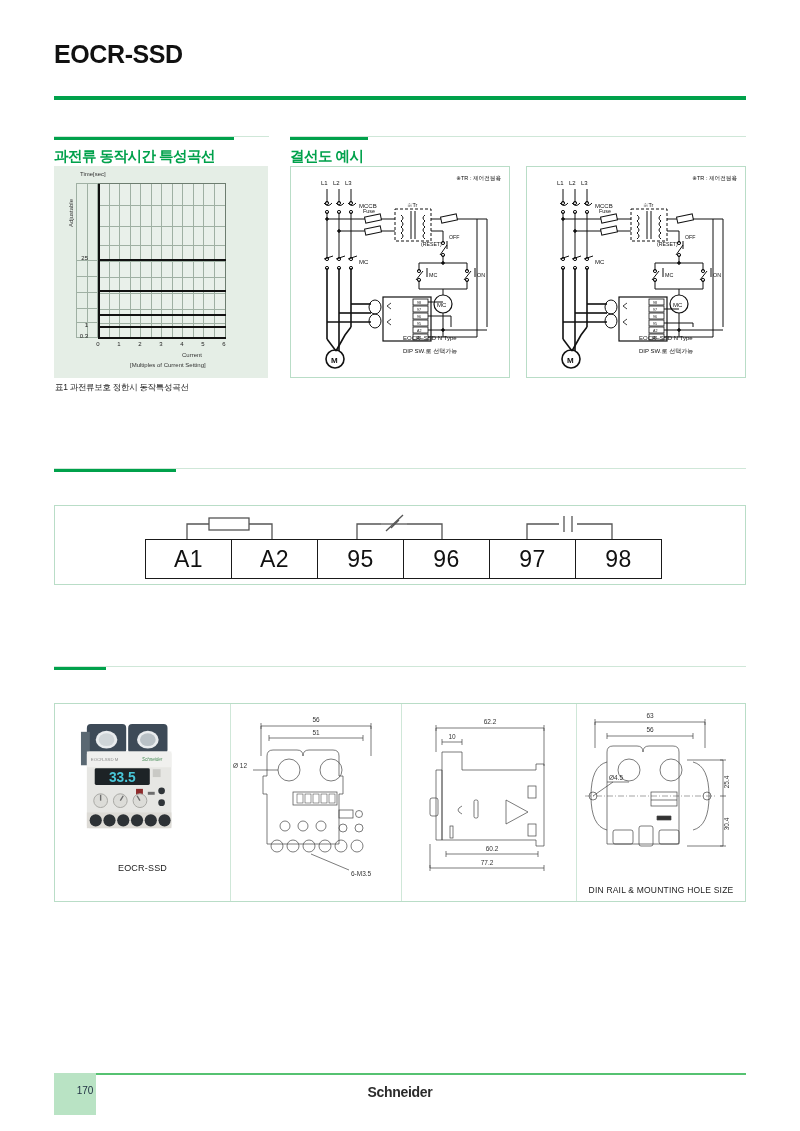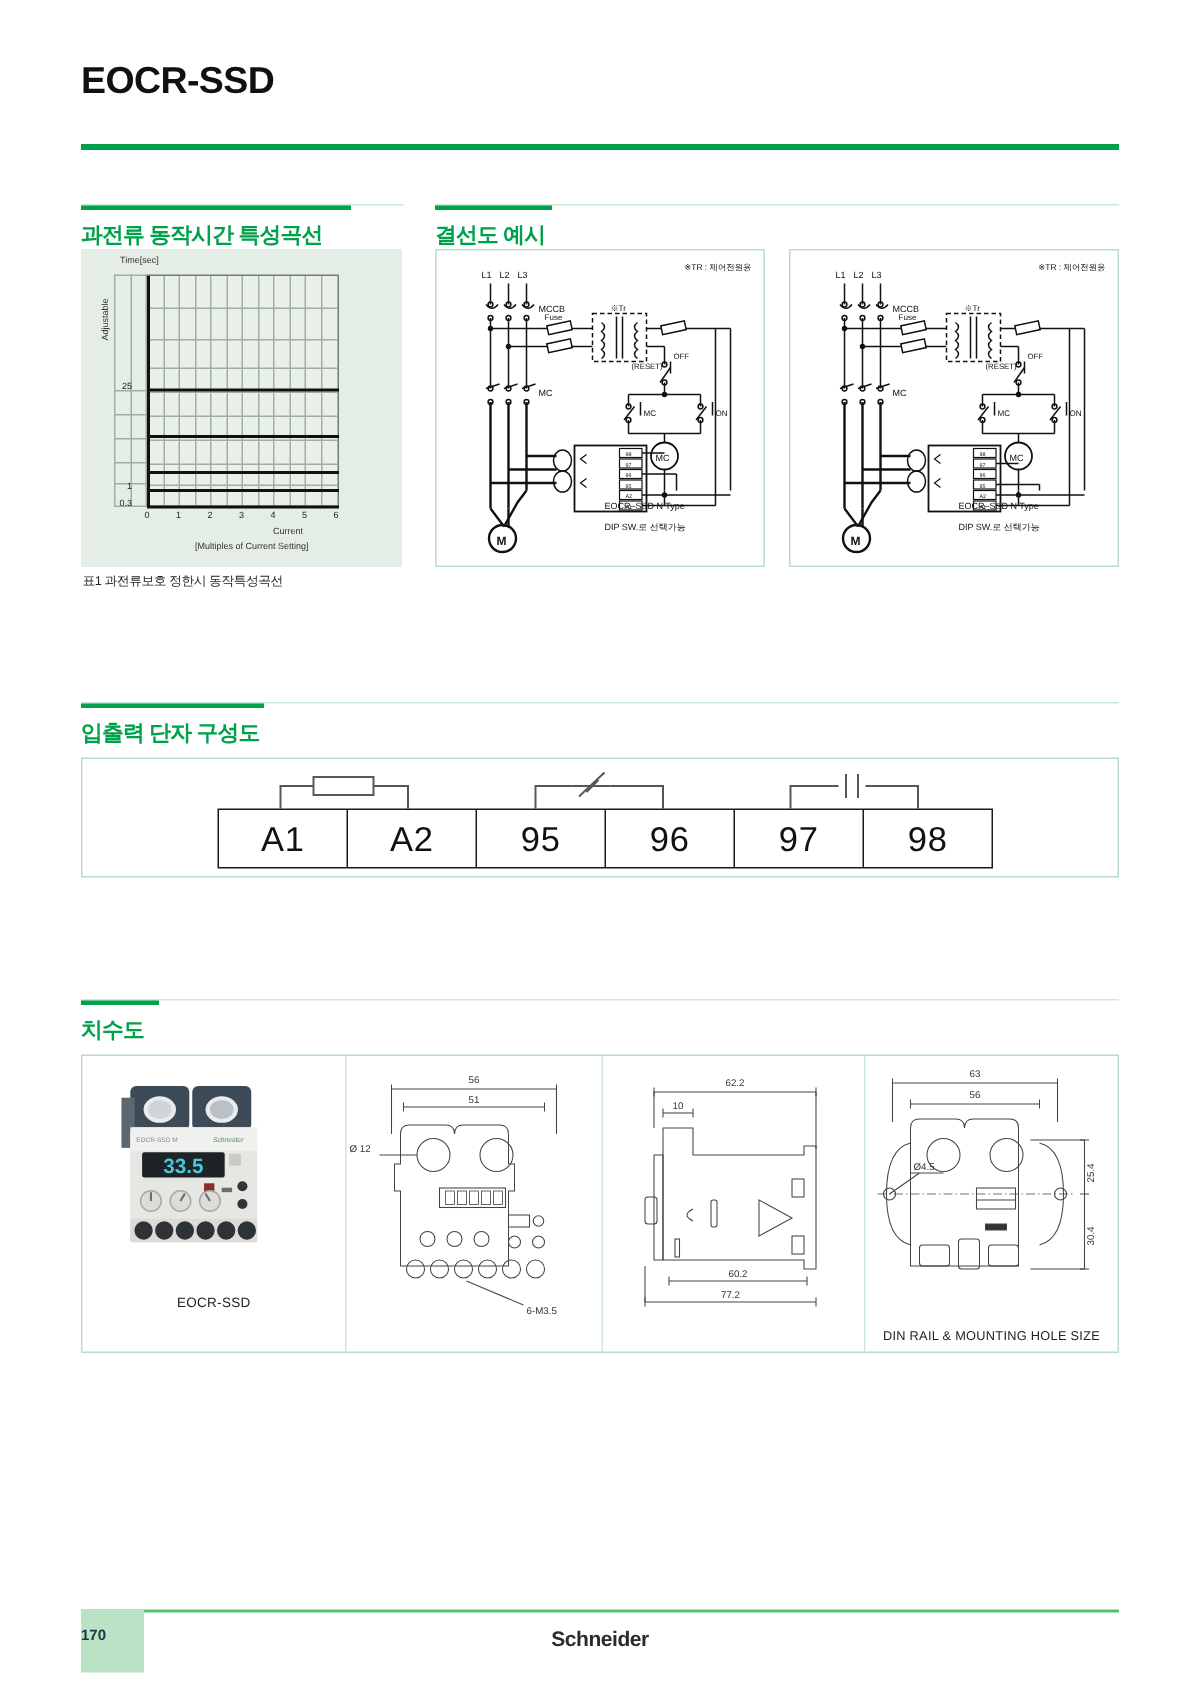--- a/index.html
+++ b/index.html
@@ -103,22 +103,22 @@
 
   
   .prod{position:absolute;left:24px;top:18px;width:118px;height:118px;}
 
   
   .foot-rule{position:absolute;left:54px;top:1073px;width:692px;height:2px;background:#56c271;}
   .pagebox{
     position:absolute;left:54px;top:1073px;width:42px;height:42px;background:#b9e3c4;
   }
   .pagenum{
-    position:absolute;left:54px;top:1085px;width:62px;text-align:left;
-    font-size:10px;color:#234;font-weight:bold;
+    position:absolute;left:54px;top:1085px;width:62px;text-align:center;
+    font-size:10px;color:#234;font-weight:normal;
   }
   .logo{position:absolute;left:0;right:0;top:1084px;text-align:center;}
   .logo .s1{font-size:14px;font-weight:bold;color:#2b2b2b;letter-spacing:-0.3px;}
   .logo .s2{font-size:8px;color:#4a4a4a;letter-spacing:2.2px;margin-top:-2px;}
 
   svg{display:block;}
   text{font-family:"Liberation Sans",sans-serif;}
 </style>
 </head>
 <body>
@@ -475,21 +475,20 @@
           <text x="126" y="172">A1</text>
       </g>
     </svg>
     <div class="wb-cap l1">EOCR–SSD N Type</div>
     <div class="wb-cap l2">DIP SW.로 선택가능</div>
   </div>
 
   <div class="sec-head" style="left:54px;top:468px;width:692px;">
     <div class="hair" style="left:0;width:692px;"></div>
     <div class="bar" style="width:122px;"></div>
-    <div class="lbl">입출력 단자 구성도</div>
   </div>
 
   <div class="term-panel">
 
     <svg style="position:absolute;left:90px;top:6px;" width="512" height="30">
       <g stroke="#555" stroke-width="1.3" fill="none">
 
         <path d="M42,27 L42,12 L64,12"></path>
           <path d="M104,12 L127,12 L127,27"></path>
         <rect x="64" y="6" width="40" height="12" fill="#fff"></rect>
@@ -512,21 +511,20 @@
       <div class="term-cell">95</div>
       <div class="term-cell">96</div>
       <div class="term-cell">97</div>
       <div class="term-cell">98</div>
     </div>
   </div>
 
   <div class="sec-head" style="left:54px;top:666px;width:692px;">
     <div class="hair" style="left:0;width:692px;"></div>
     <div class="bar" style="width:52px;"></div>
-    <div class="lbl">치수도</div>
   </div>
 
   <div class="dim-panel">
 
     <div class="dim-cell" style="width:175px;">
       <svg class="prod" viewBox="0 0 120 120">
         <rect x="8" y="2" width="40" height="30" rx="4" fill="#3d4a57"></rect>
         <rect x="50" y="2" width="40" height="30" rx="4" fill="#3d4a57"></rect>
         <ellipse cx="28" cy="18" rx="11" ry="9" fill="#e9ecee"></ellipse>
         <ellipse cx="70" cy="18" rx="11" ry="9" fill="#e9ecee"></ellipse>

